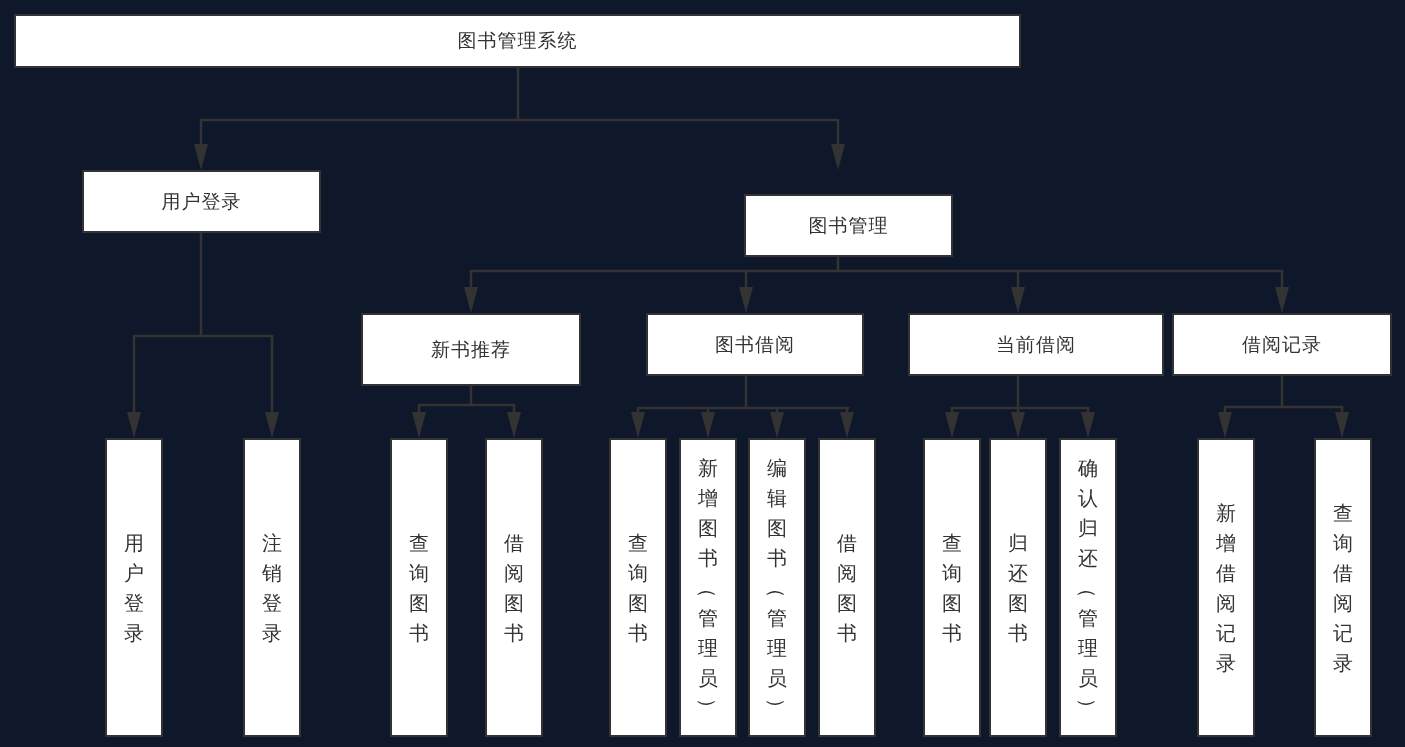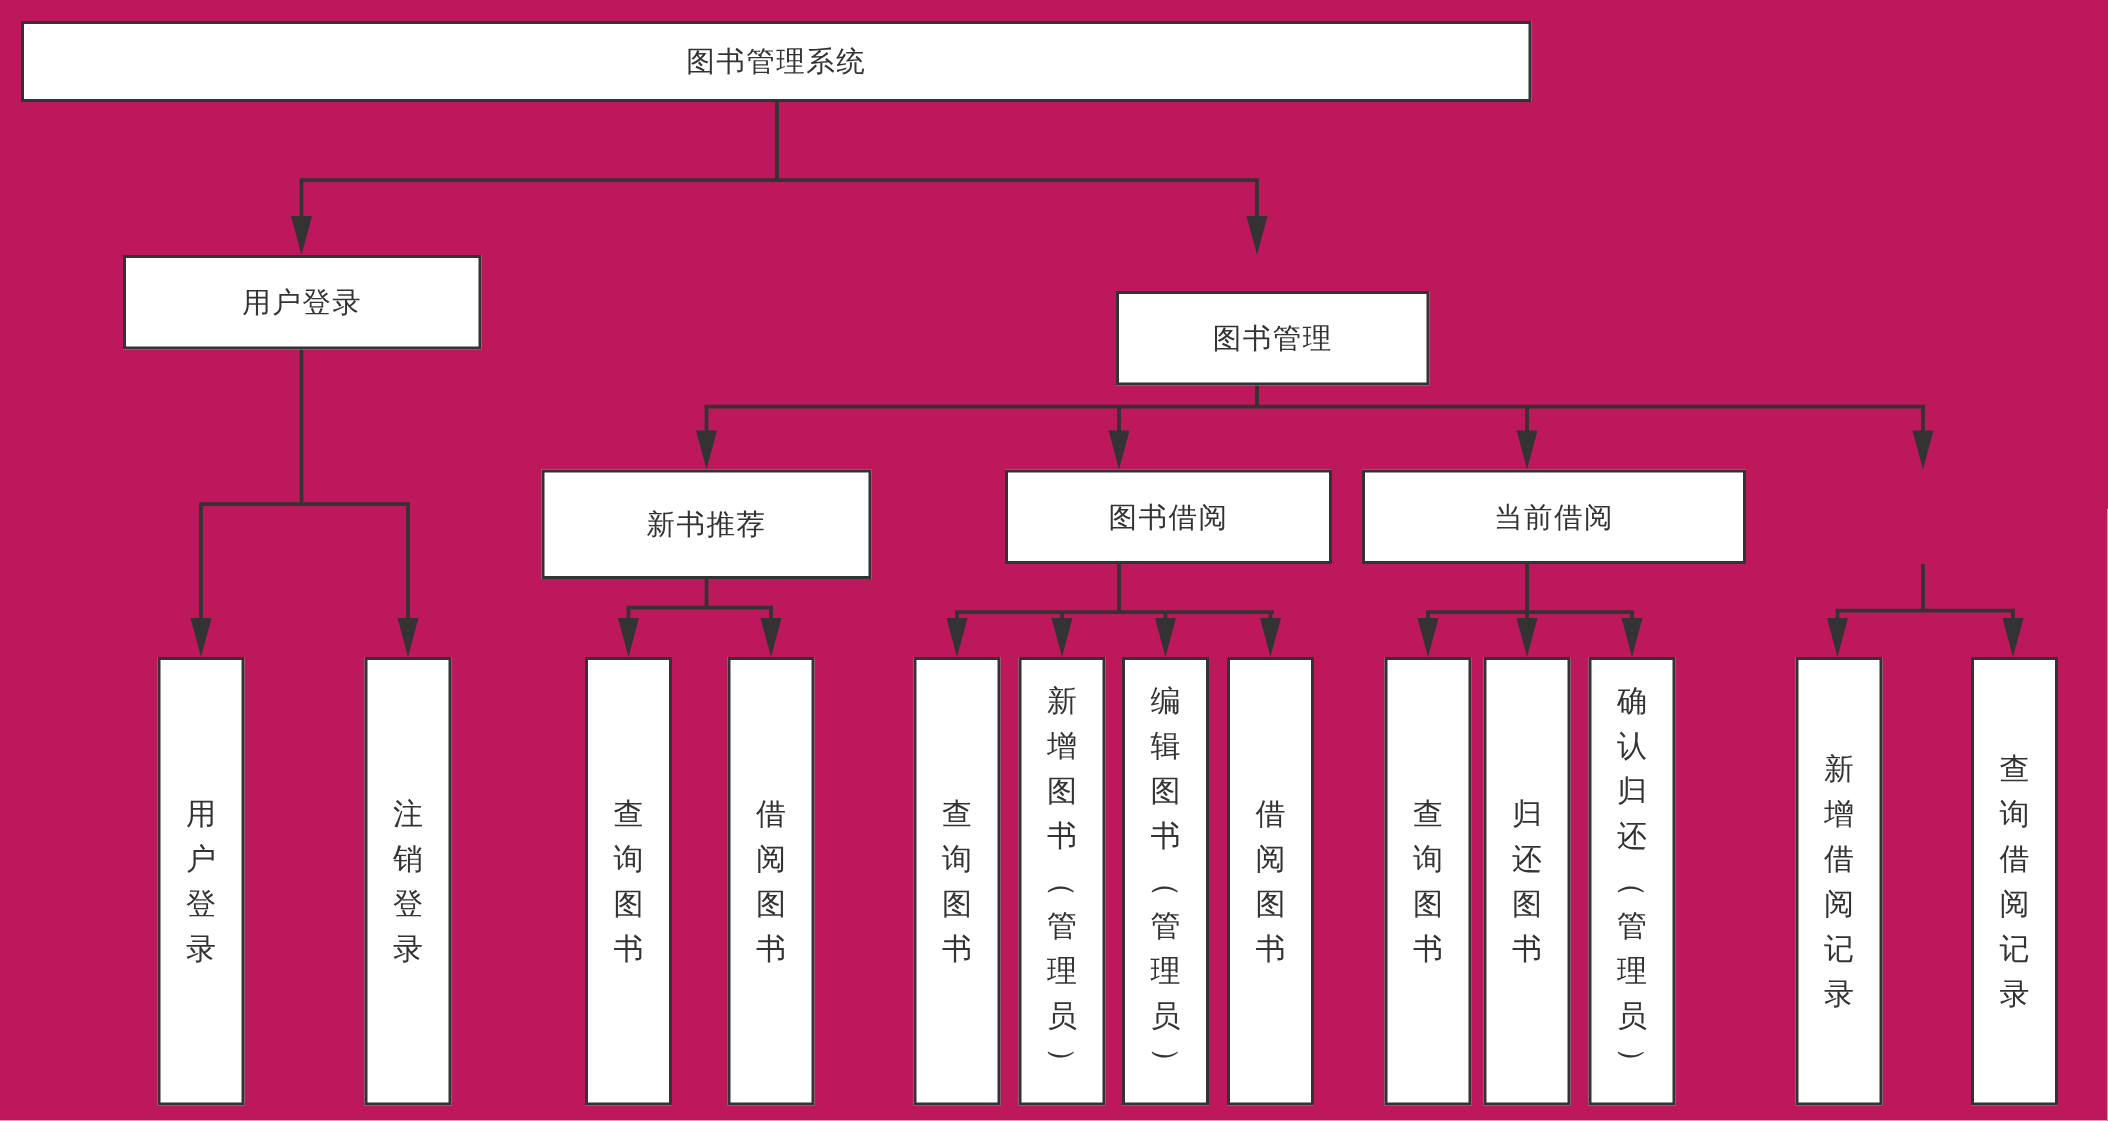--- a/index.html
+++ b/index.html
@@ -5,21 +5,21 @@
   html, body {
     margin: 0;
     padding: 0;
     background: #ffffff;
     font-family: "Liberation Sans", "DejaVu Sans", sans-serif;
   }
   #stage {
     position: relative;
     width: 1405px;
     height: 747px;
-    background: #be185d;
+    background: #0f172a;
     overflow: hidden;
   }
   #edges {
     position: absolute;
     left: 0; top: 0;
     width: 1405px;
     height: 747px;
   }
   .node {
     position: absolute;
@@ -34,21 +34,21 @@
   .node .lbl {
     font-size: 19px;
     letter-spacing: 1px;
     white-space: nowrap;
   }
   
   #root-box        { left: 14px;  top: 14px;  width: 1007px; height: 54px; }
   #n-user-login    { left: 82px;  top: 170px; width: 239px;  height: 63px; }
   #n-book-mgmt     { left: 744px; top: 170px; width: 209px;  height: 63px; margin-top: 24px; }
   #n-new-book-rec  { left: 361px; top: 313px; width: 220px;  height: 73px; }
-  #n-book-borrow   { left: 670px; top: 313px; width: 218px;  height: 63px; }
+  #n-book-borrow   { left: 646px; top: 313px; width: 218px;  height: 63px; }
   #n-current-borrow{ left: 908px; top: 313px; width: 256px;  height: 63px; }
   #n-borrow-records{ left: 1172px;top: 313px; width: 220px;  height: 63px; }
   
   .leaf { top: 438px; width: 58px; height: 299px; }
   #l-ul-login   { left: 105px; }
   #l-ul-logout  { left: 243px; }
   #l-nbr-query  { left: 390px; }
   #l-nbr-borrow { left: 485px; }
   #l-bb-query   { left: 609px; }
   #l-bb-add     { left: 679px; }
@@ -157,20 +157,23 @@
 
   <div class="node" id="n-new-book-rec">
     <span class="lbl">新书推荐</span>
   </div>
   <div class="node" id="n-book-borrow">
     <span class="lbl">图书借阅</span>
   </div>
   <div class="node" id="n-current-borrow">
     <span class="lbl">当前借阅</span>
   </div>
+  <div class="node" id="n-borrow-records">
+    <span class="lbl">借阅记录</span>
+  </div>
 
   <div class="node leaf" id="l-ul-login">
     <span class="vtext">
         <div class="vchar">用</div>
         <div class="vchar">户</div>
         <div class="vchar">登</div>
         <div class="vchar">录</div>
       </span>
   </div>
   <div class="node leaf" id="l-ul-logout">

